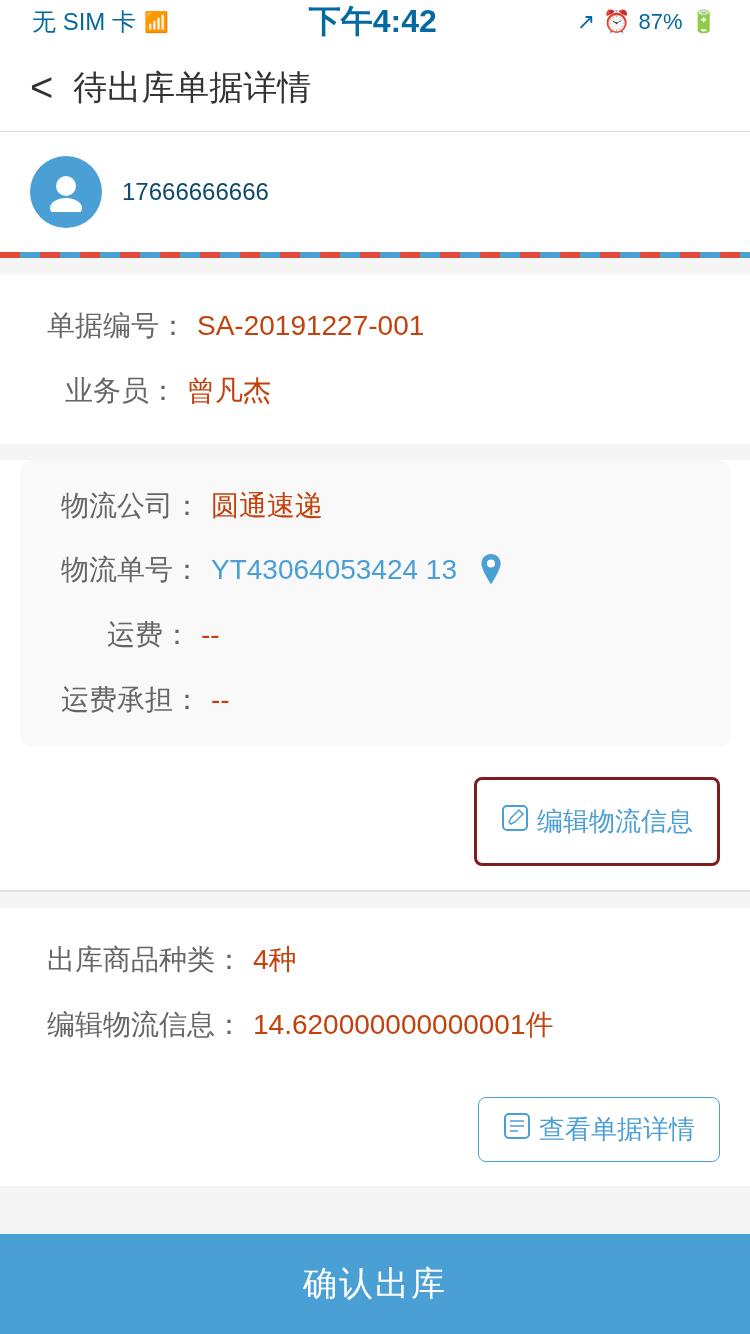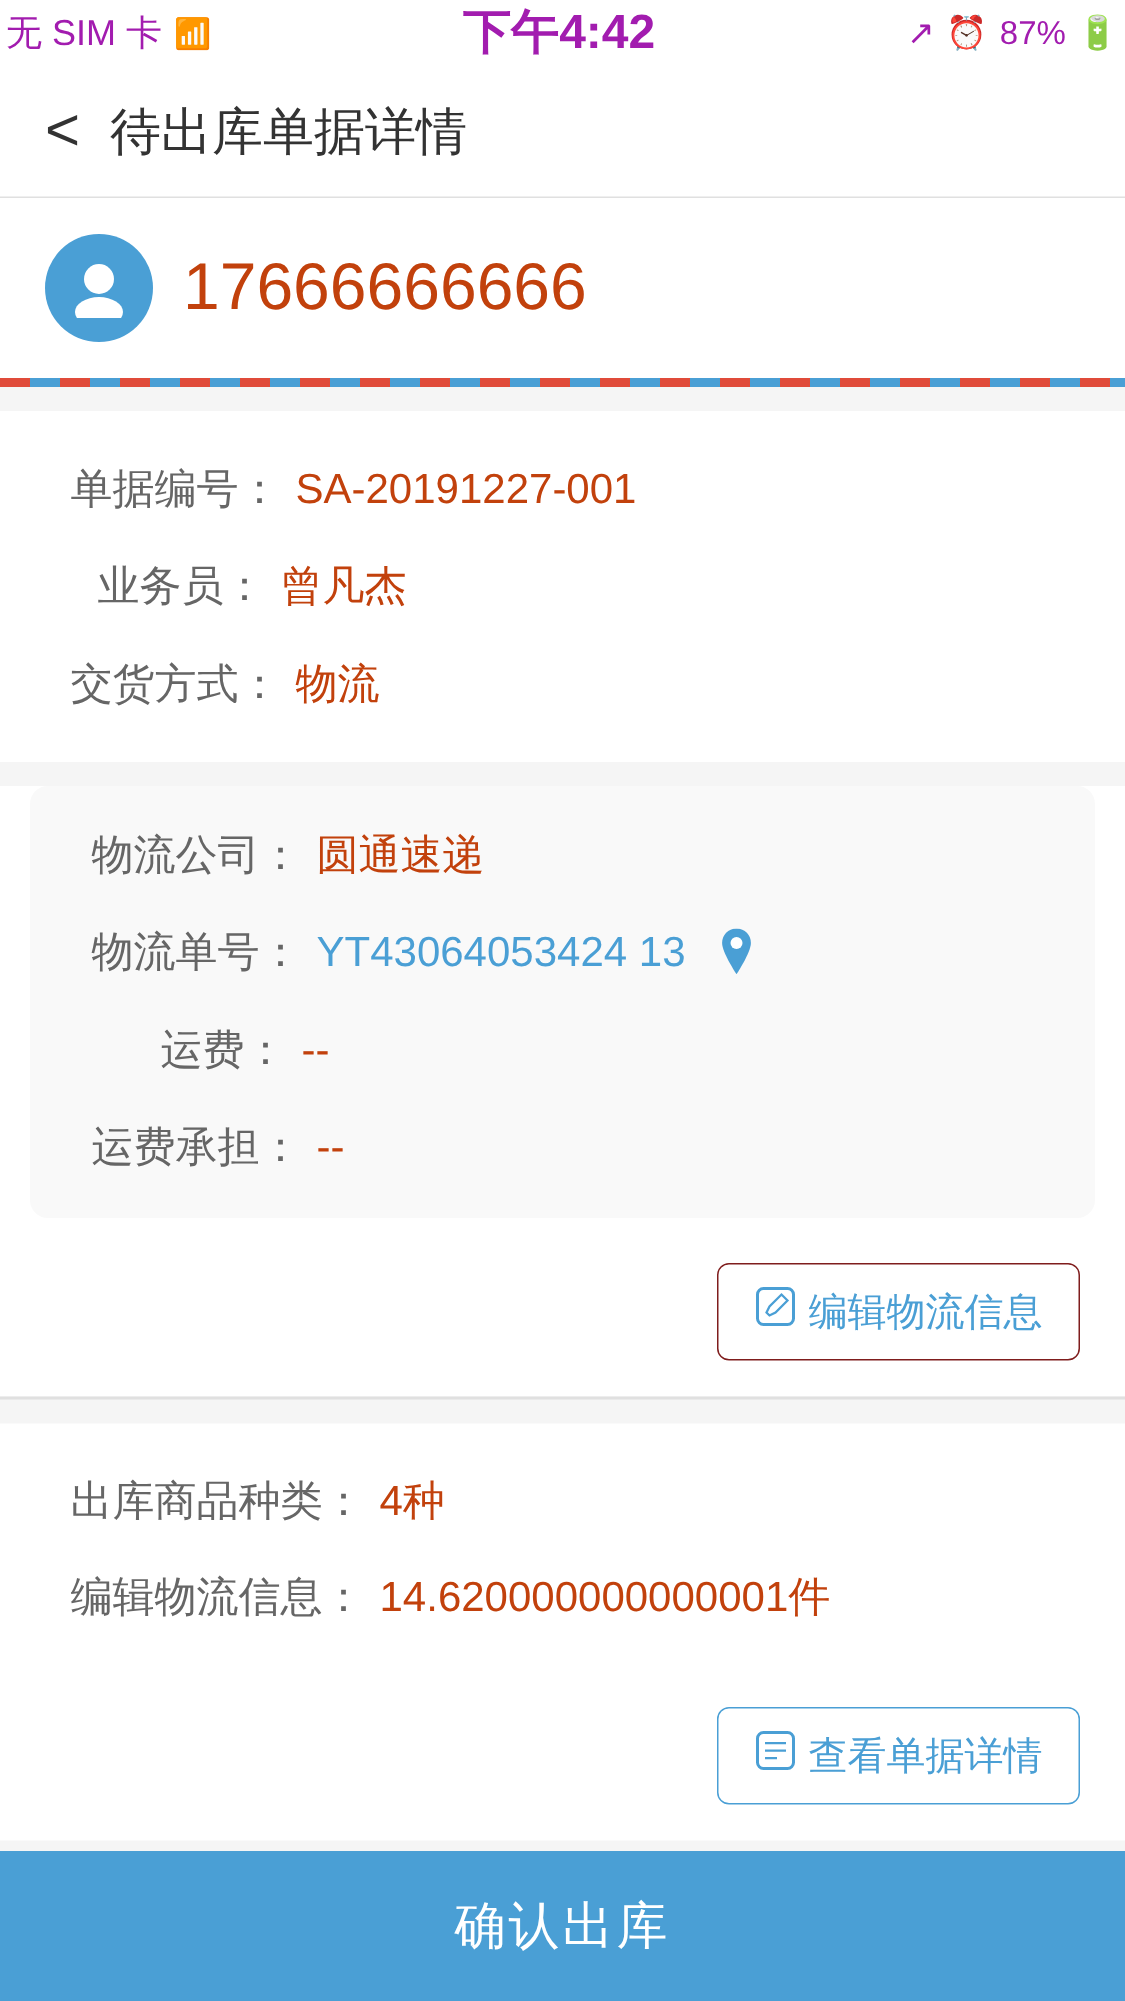--- a/index.html
+++ b/index.html
@@ -13,23 +13,23 @@
       color: #333;
     }
 
     
     .status-bar {
       height: 44px;
       background: #fff;
       display: flex;
       align-items: center;
       justify-content: space-between;
-      padding: 0 4px;
+      padding: 0 32px;
       font-size: 24px;
-      color: #a21caf;
+      color: #0369a1;
     }
     .status-left { display: flex; align-items: center; gap: 8px; }
     .status-right { display: flex; align-items: center; gap: 8px; font-size: 22px; }
     .wifi-icon { font-size: 20px; }
 
     
     .nav-bar {
       height: 88px;
       background: #fff;
       display: flex;
@@ -66,22 +66,22 @@
       border-radius: 50%;
       background: #4a9fd5;
       display: flex;
       align-items: center;
       justify-content: center;
       color: #fff;
       font-size: 36px;
       flex-shrink: 0;
     }
     .customer-phone {
-      font-size: 44px;
-      color: #c2410c;
+      font-size: 24px;
+      color: #0c4a6e;
       font-weight: 500;
     }
 
     
     .dashed-divider {
       height: 6px;
       background: repeating-linear-gradient(
         90deg,
         #e04b3a 0px, #e04b3a 20px,
         #4a9fd5 20px, #4a9fd5 40px
@@ -140,23 +140,23 @@
     .edit-btn-container {
       display: flex;
       justify-content: flex-end;
       padding: 20px 30px 24px;
       background: #fff;
     }
     .edit-btn {
       display: flex;
       align-items: center;
       gap: 8px;
-      border: 1px solid #7f1d1d;
+      border: 3px solid #7f1d1d;
       border-radius: 8px;
-      padding: 14px 24px;
+      padding: 24px 24px;
       color: #4a9fd5;
       font-size: 26px;
       background: #fff;
       cursor: pointer;
     }
 
     
     .goods-section {
       background: #fff;
       margin-top: 16px;
@@ -237,24 +237,20 @@
 <div class="dashed-divider"></div>
 
 <div class="section">
   <div class="info-row">
     <span class="info-label">单据编号：</span>
     <span class="info-value">SA-20191227-001</span>
   </div>
   <div class="info-row">
     <span class="info-label">业务员：</span>
     <span class="info-value">曾凡杰</span>
-  </div>
-  <div class="info-row">
-    <span class="info-label">交货方式：</span>
-    <span class="info-value">物流</span>
   </div>
 </div>
 
 <div style="background:#fff; padding: 0 20px 10px;">
   <div class="logistics-card">
     <div class="info-row">
       <span class="info-label">物流公司：</span>
       <span class="info-value">圆通速递</span>
     </div>
     <div class="info-row">

